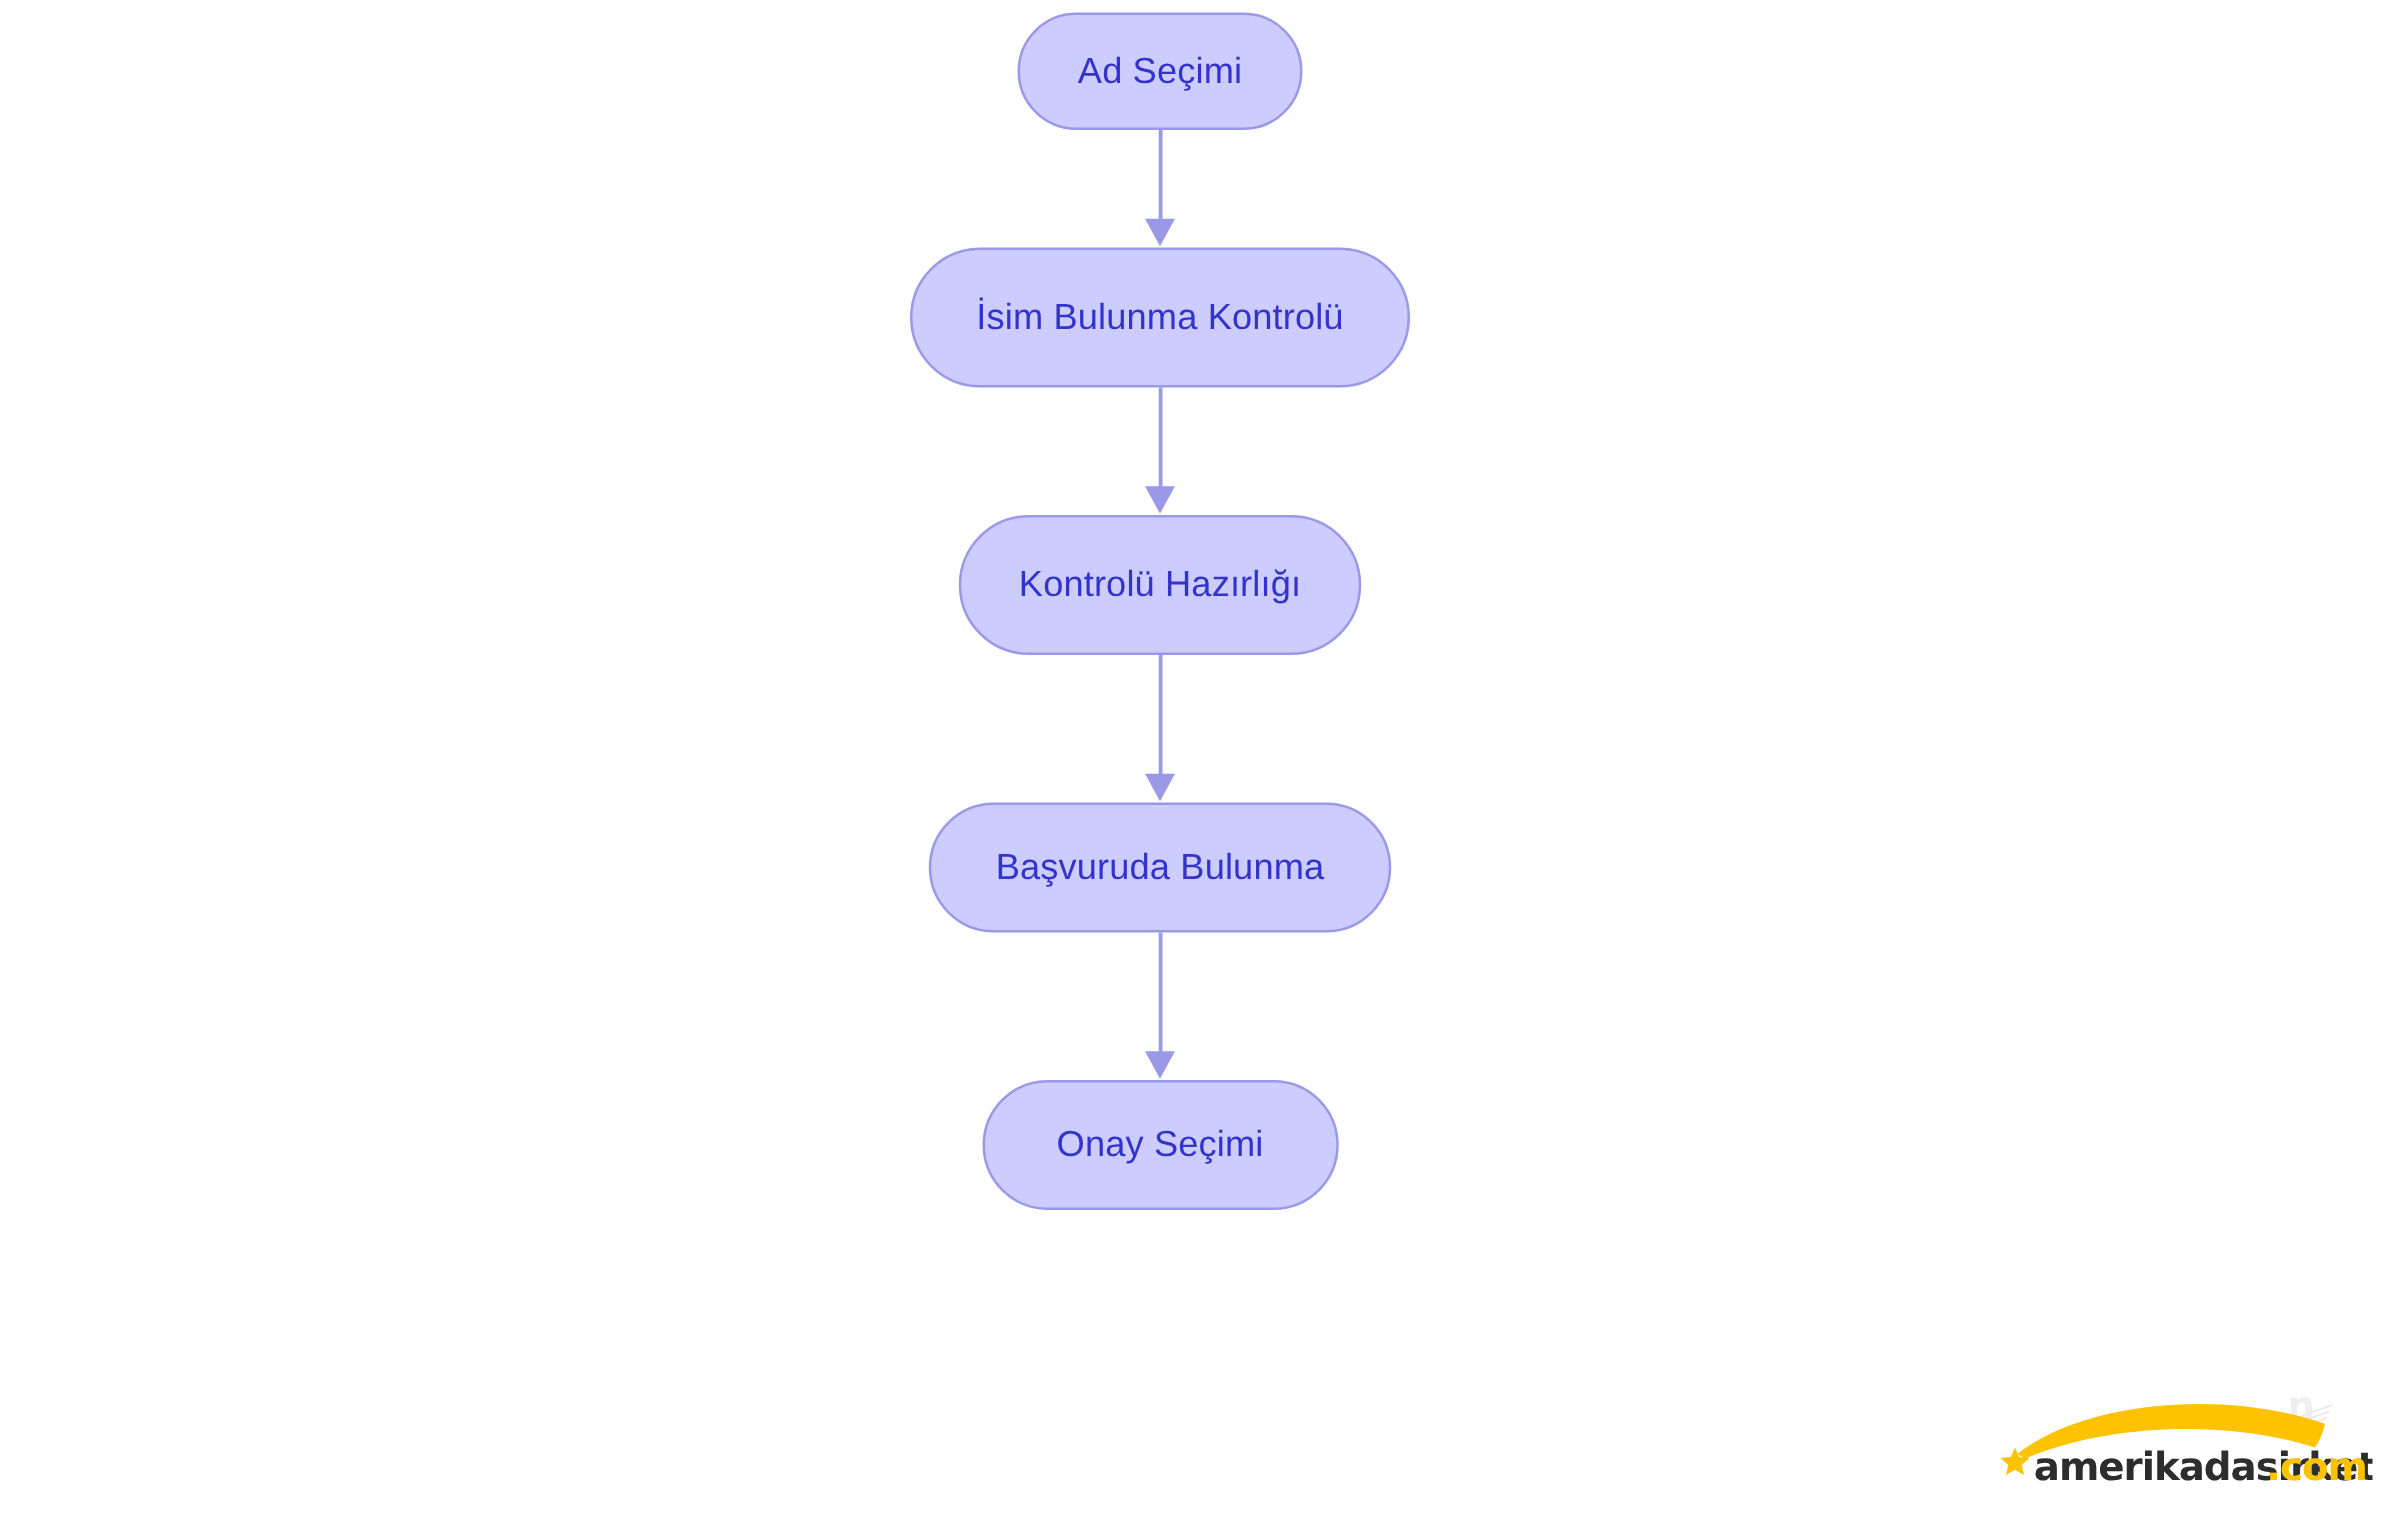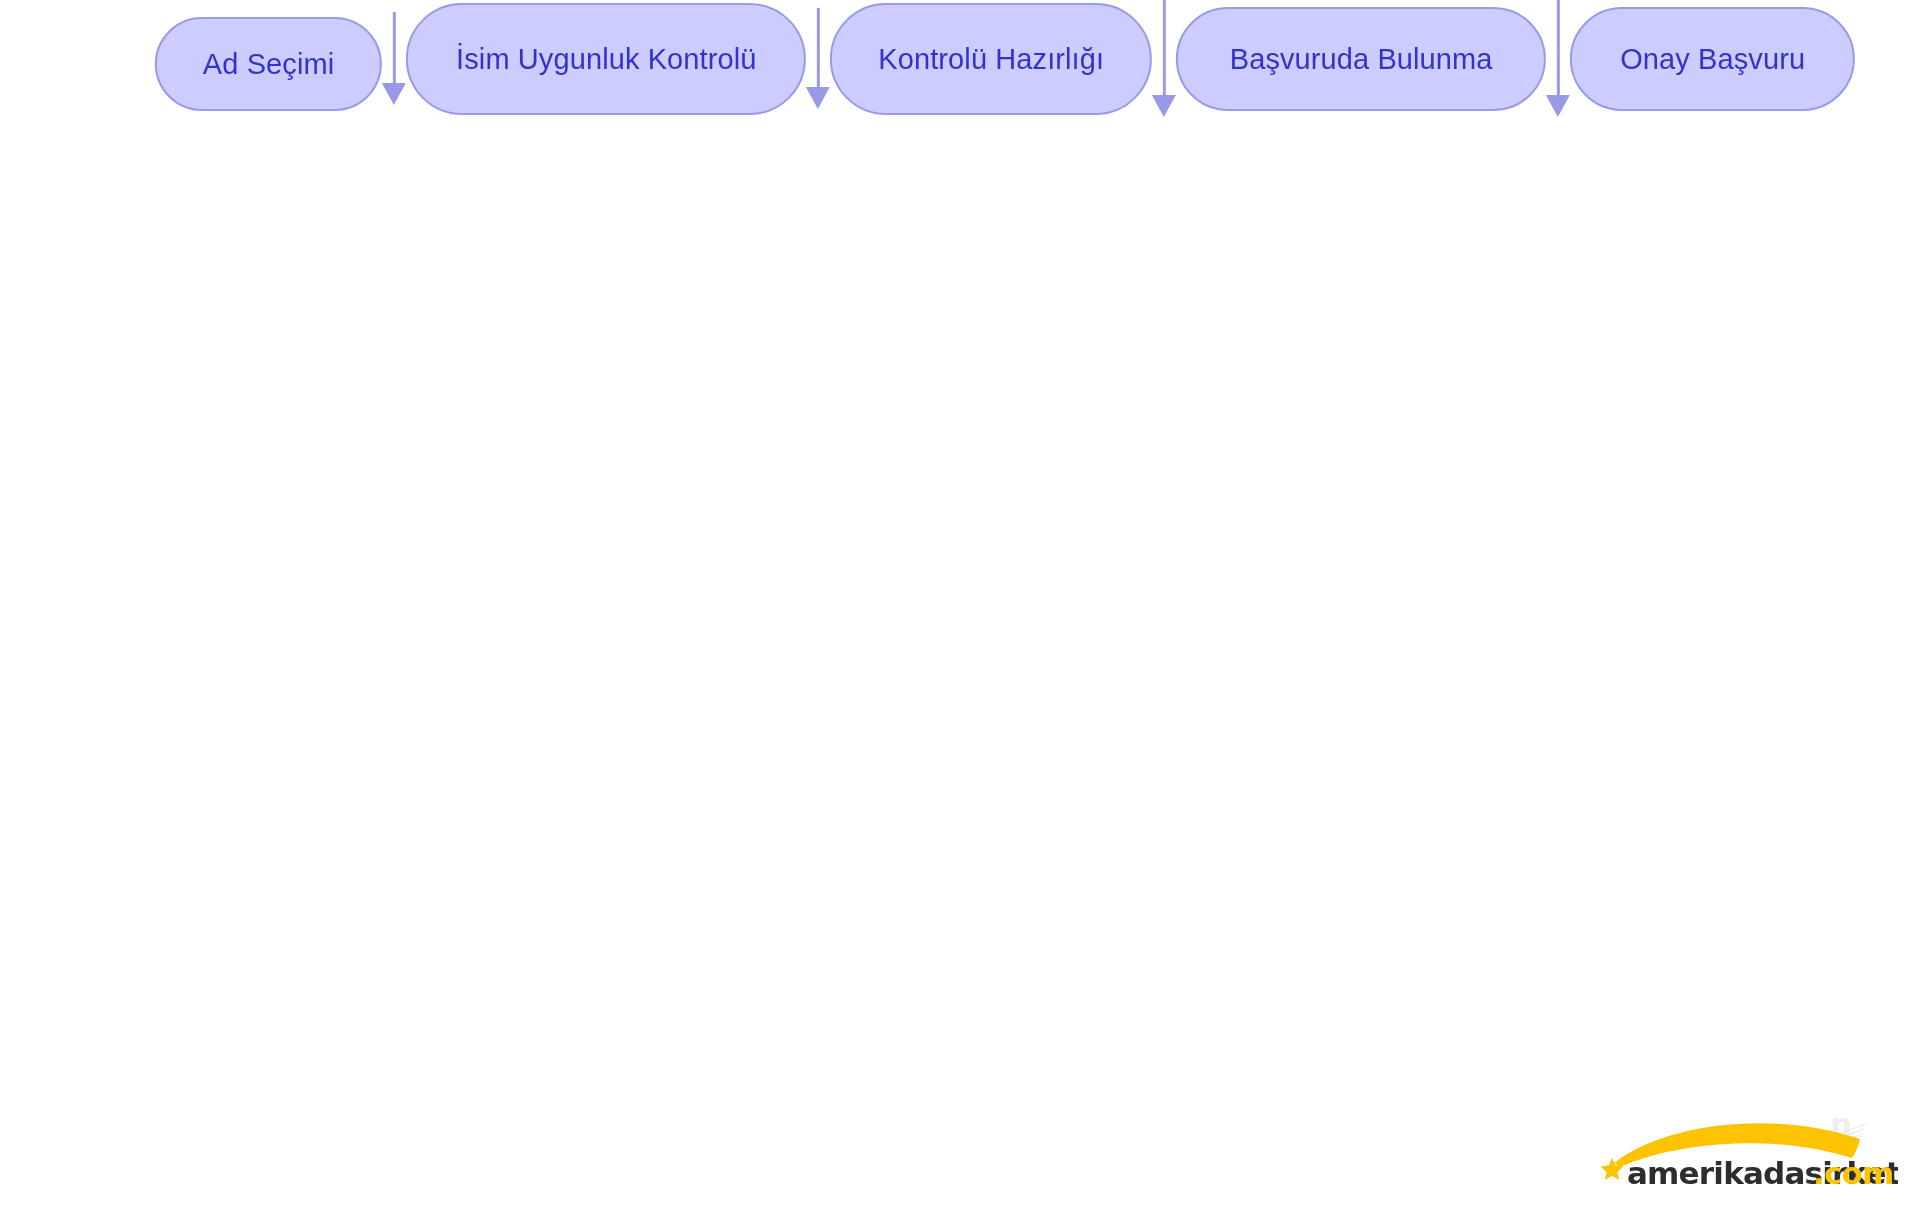--- a/index.html
+++ b/index.html
@@ -27,25 +27,25 @@
   .flow-stage {
     position: absolute;
     left: 0;
     top: 0;
     width: 1920px;
     height: 1100px;
   }
 
   .flow-column {
     position: absolute;
-    left: 1005px;
+    left: 928px;
     top: 0;
     transform: translateX(-50%);
     display: flex;
-    flex-direction: row;
+    flex-direction: column;
     align-items: center;
   }
 
   
   .node {
     box-sizing: border-box;
     background: #ccccff;
     border: 2px solid #9999e8;
     color: #3333cc;
     display: flex;
@@ -136,21 +136,21 @@
       <div class="node size-0">
         <span class="node-label">Ad Seçimi</span>
       </div>
 
       <div class="connector gap-0">
         <span class="stem"></span>
         <span class="head"></span>
       </div>
 
       <div class="node size-1">
-        <span class="node-label">İsim Uygunluk Kontrolü</span>
+        <span class="node-label">İsim Bulunma Kontrolü</span>
       </div>
 
       <div class="connector gap-1">
         <span class="stem"></span>
         <span class="head"></span>
       </div>
 
       <div class="node size-2">
         <span class="node-label">Kontrolü Hazırlığı</span>
       </div>
@@ -163,21 +163,21 @@
       <div class="node size-3">
         <span class="node-label">Başvuruda Bulunma</span>
       </div>
 
       <div class="connector gap-3">
         <span class="stem"></span>
         <span class="head"></span>
       </div>
 
       <div class="node size-4">
-        <span class="node-label">Onay Başvuru</span>
+        <span class="node-label">Onay Seçimi</span>
       </div>
 
     </div>
   </div>
 
   <div class="watermark">
     <svg viewBox="0 0 300 92" xmlns="http://www.w3.org/2000/svg">
 
       <g opacity="0.22">
         <text x="232" y="30" class="wm-word" font-size="30" fill="#b8b8b8">n</text>

